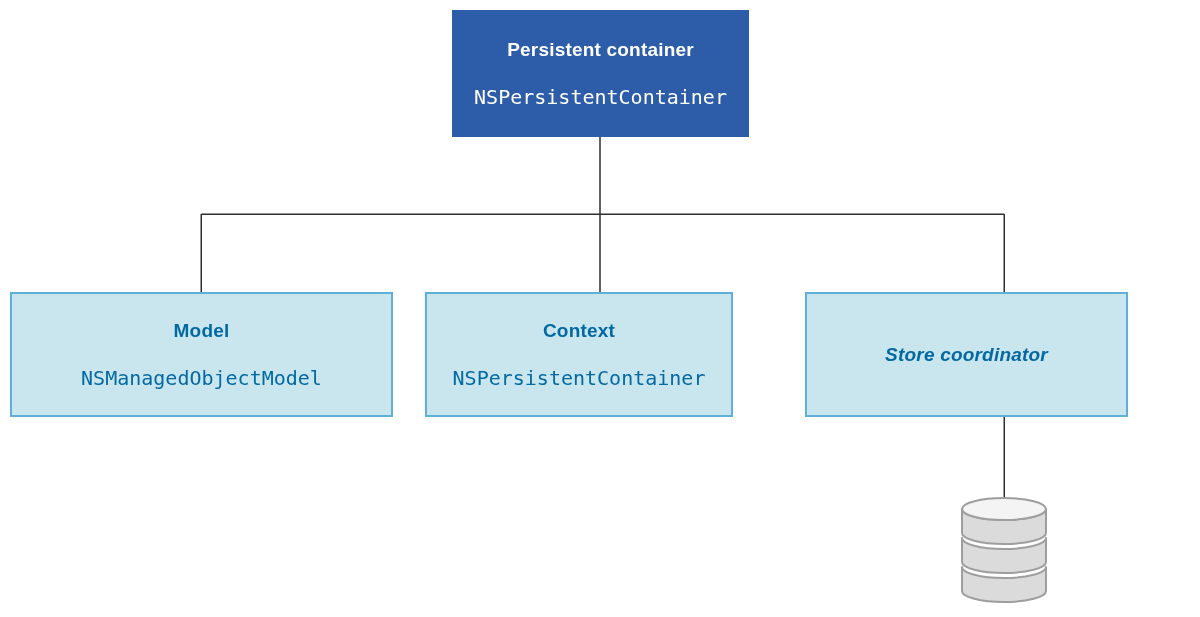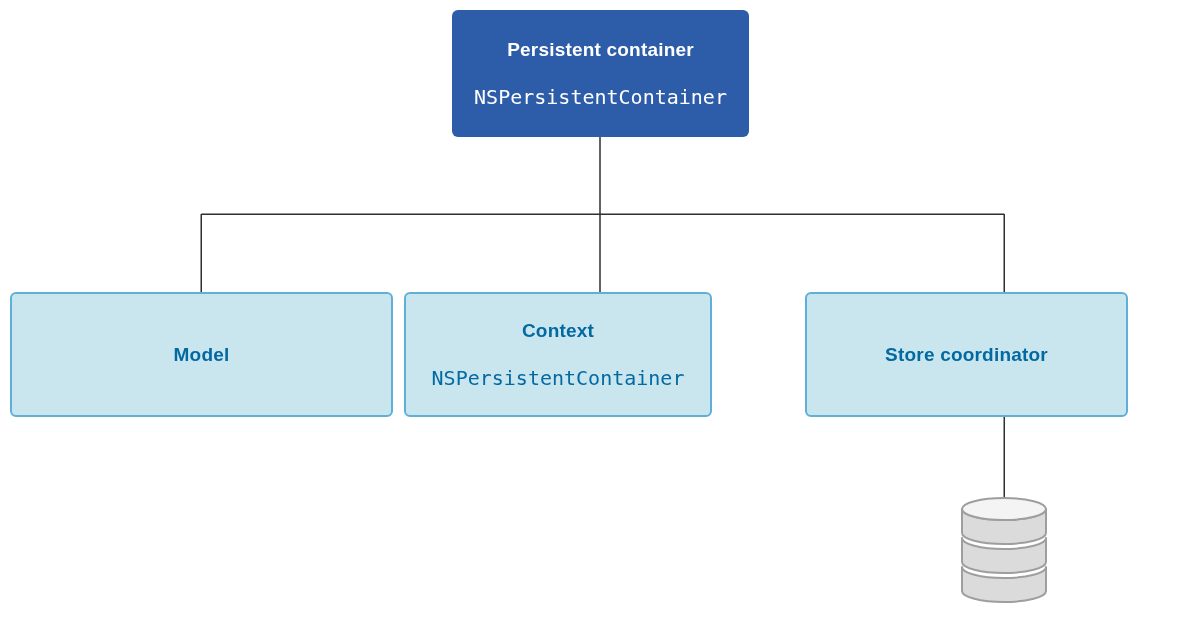--- a/index.html
+++ b/index.html
@@ -22,40 +22,40 @@
   }
   .node {
     position: absolute;
     display: flex;
     flex-direction: column;
     align-items: center;
     justify-content: center;
     gap: 12px;
     box-sizing: border-box;
     text-align: center;
-    border-radius: 6px;
+    border-radius: 0;
   }
   .node-root {
     left: 452px;
     top: 10px;
     width: 297px;
     height: 127px;
     background: #2D5CA8;
     color: #ffffff;
   }
   .node-child {
     top: 292px;
     height: 125px;
     background: #C9E6EF;
     border: 2px solid #5FB0D8;
     color: #0369a1;
   }
   #node-model   { left: 10px;  width: 383px; }
-  #node-context { left: 404px; width: 308px; }
-  #node-store   { left: 805px; width: 323px; }
+  #node-context { left: 425px; width: 308px; }
+  #node-store   { left: 805px; width: 323px; font-style: italic; }
   .node-title {
     font-size: 19px;
     font-weight: bold;
     line-height: 22px;
     letter-spacing: 0.2px;
   }
   .node-code {
     font-family: "DejaVu Sans Mono", monospace;
     font-size: 20px;
     line-height: 24px;
@@ -81,20 +81,21 @@
     <path d="M1004.25 417 V498"></path>
   </svg>
 
   <div class="node node-root">
     <div class="node-title">Persistent container</div>
     <div class="node-code">NSPersistentContainer</div>
   </div>
 
   <div class="node node-child" id="node-model">
     <div class="node-title">Model</div>
+    <div class="node-code">NSManagedObjectModel</div>
   </div>
 
   <div class="node node-child" id="node-context">
     <div class="node-title">Context</div>
     <div class="node-code">NSPersistentContainer</div>
   </div>
 
   <div class="node node-child" id="node-store">
     <div class="node-title">Store coordinator</div>
   </div>

